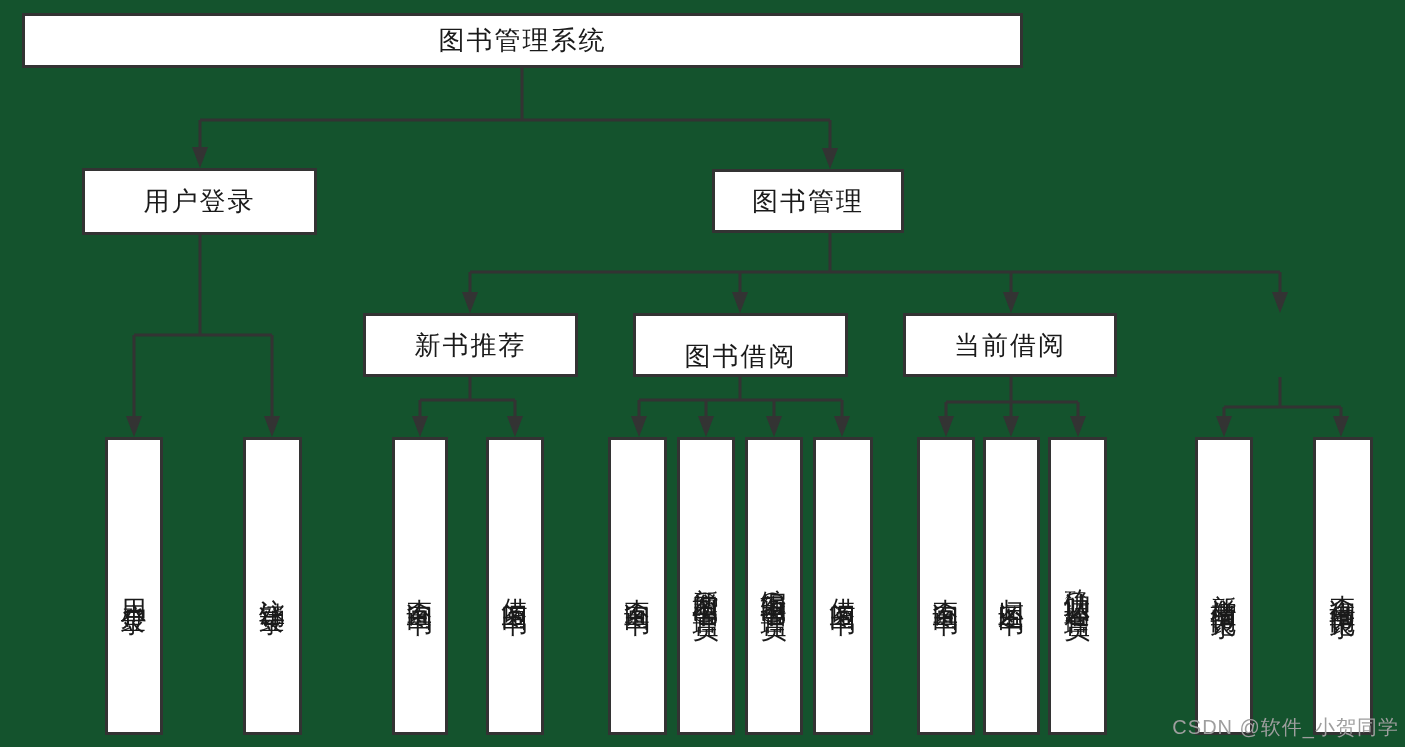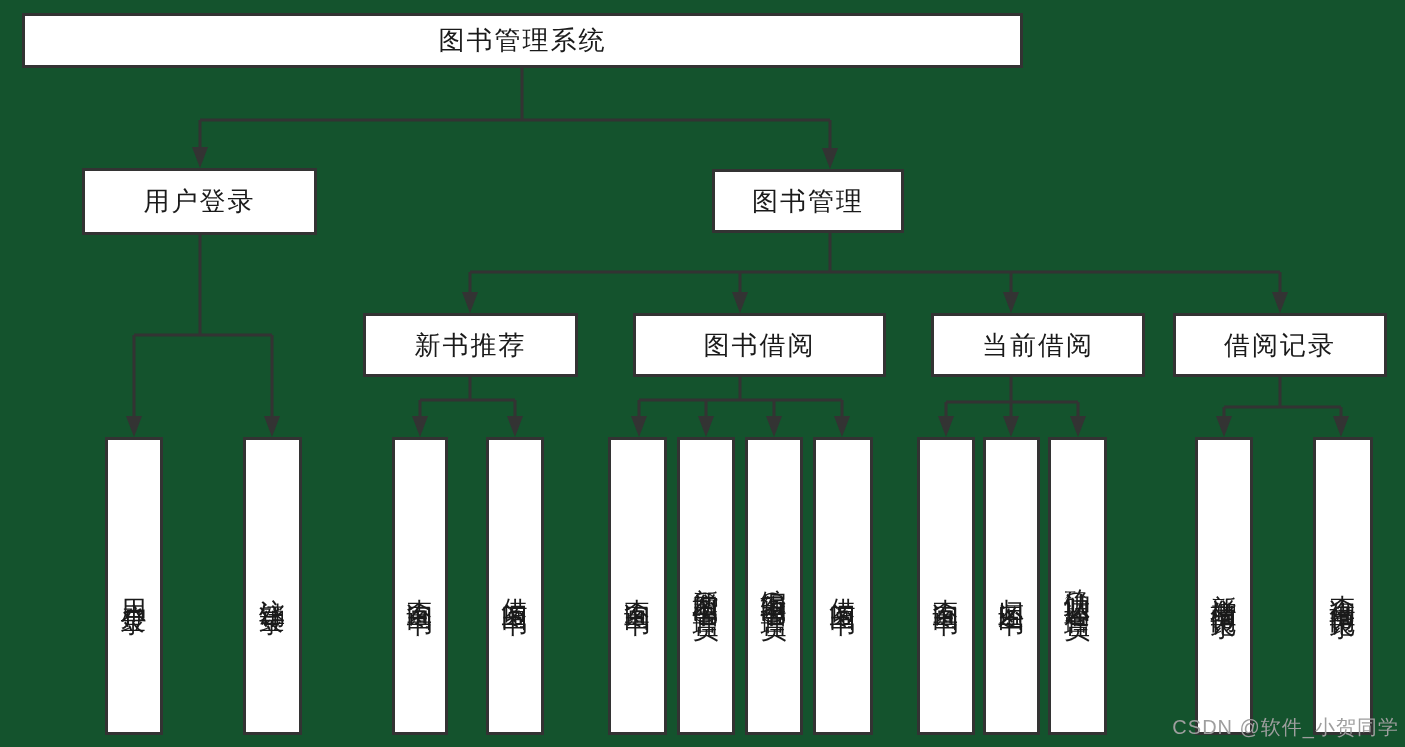--- a/index.html
+++ b/index.html
@@ -119,28 +119,25 @@
   <div class="hbox" style="left:82px; top:168px; width:235px; height:67px;">
     <span>用户登录</span>
   </div>
   <div class="hbox" style="left:712px; top:169px; width:192px; height:64px;">
     <span>图书管理</span>
   </div>
 
   <div class="hbox" style="left:363px; top:313px; width:215px; height:64px;">
     <span>新书推荐</span>
   </div>
-  <div class="hbox" style="left:633px; top:313px; width:253px; height:64px;">
+  <div class="hbox" style="left:633px; top:313px; width:215px; height:64px;align-items:flex-end;">
     <span>图书借阅</span>
   </div>
-  <div class="hbox" style="left:903px; top:313px; width:214px; height:64px;margin-left:28px;">
+  <div class="hbox" style="left:903px; top:313px; width:214px; height:64px;">
     <span>当前借阅</span>
-  </div>
-  <div class="hbox" style="left:1173px; top:313px; width:214px; height:64px;">
-    <span>借阅记录</span>
   </div>
 
   <div class="vbox" style="left:105px; width:58px;">
     <span class="vtext">用户登录</span>
   </div>
   <div class="vbox" style="left:243px; width:59px;">
     <span class="vtext">注销登录</span>
   </div>
 
   <div class="vbox" style="left:392px; width:56px;">

